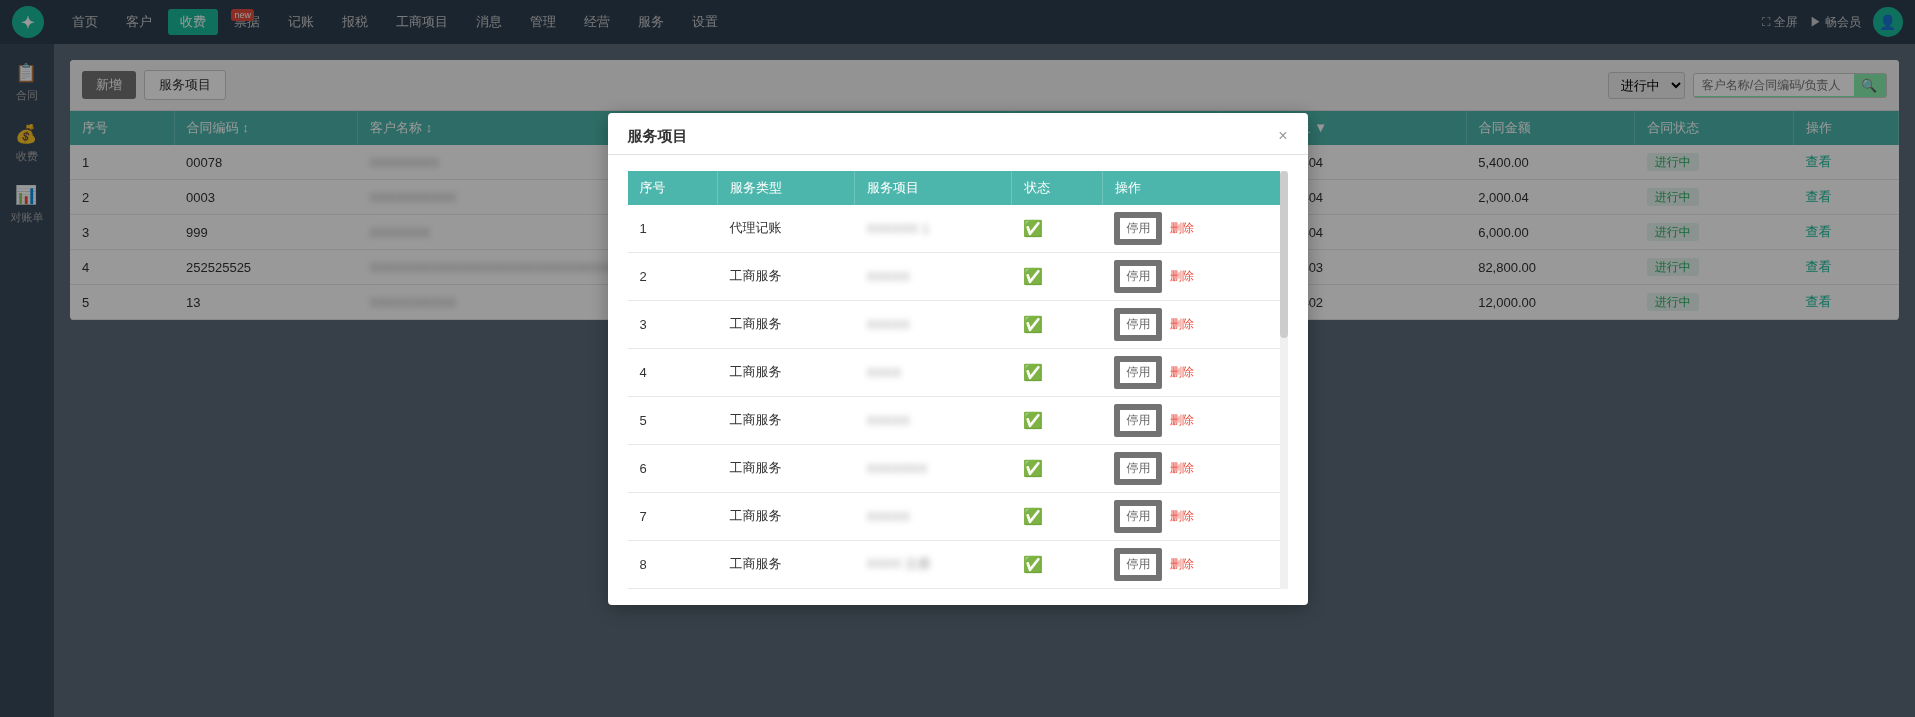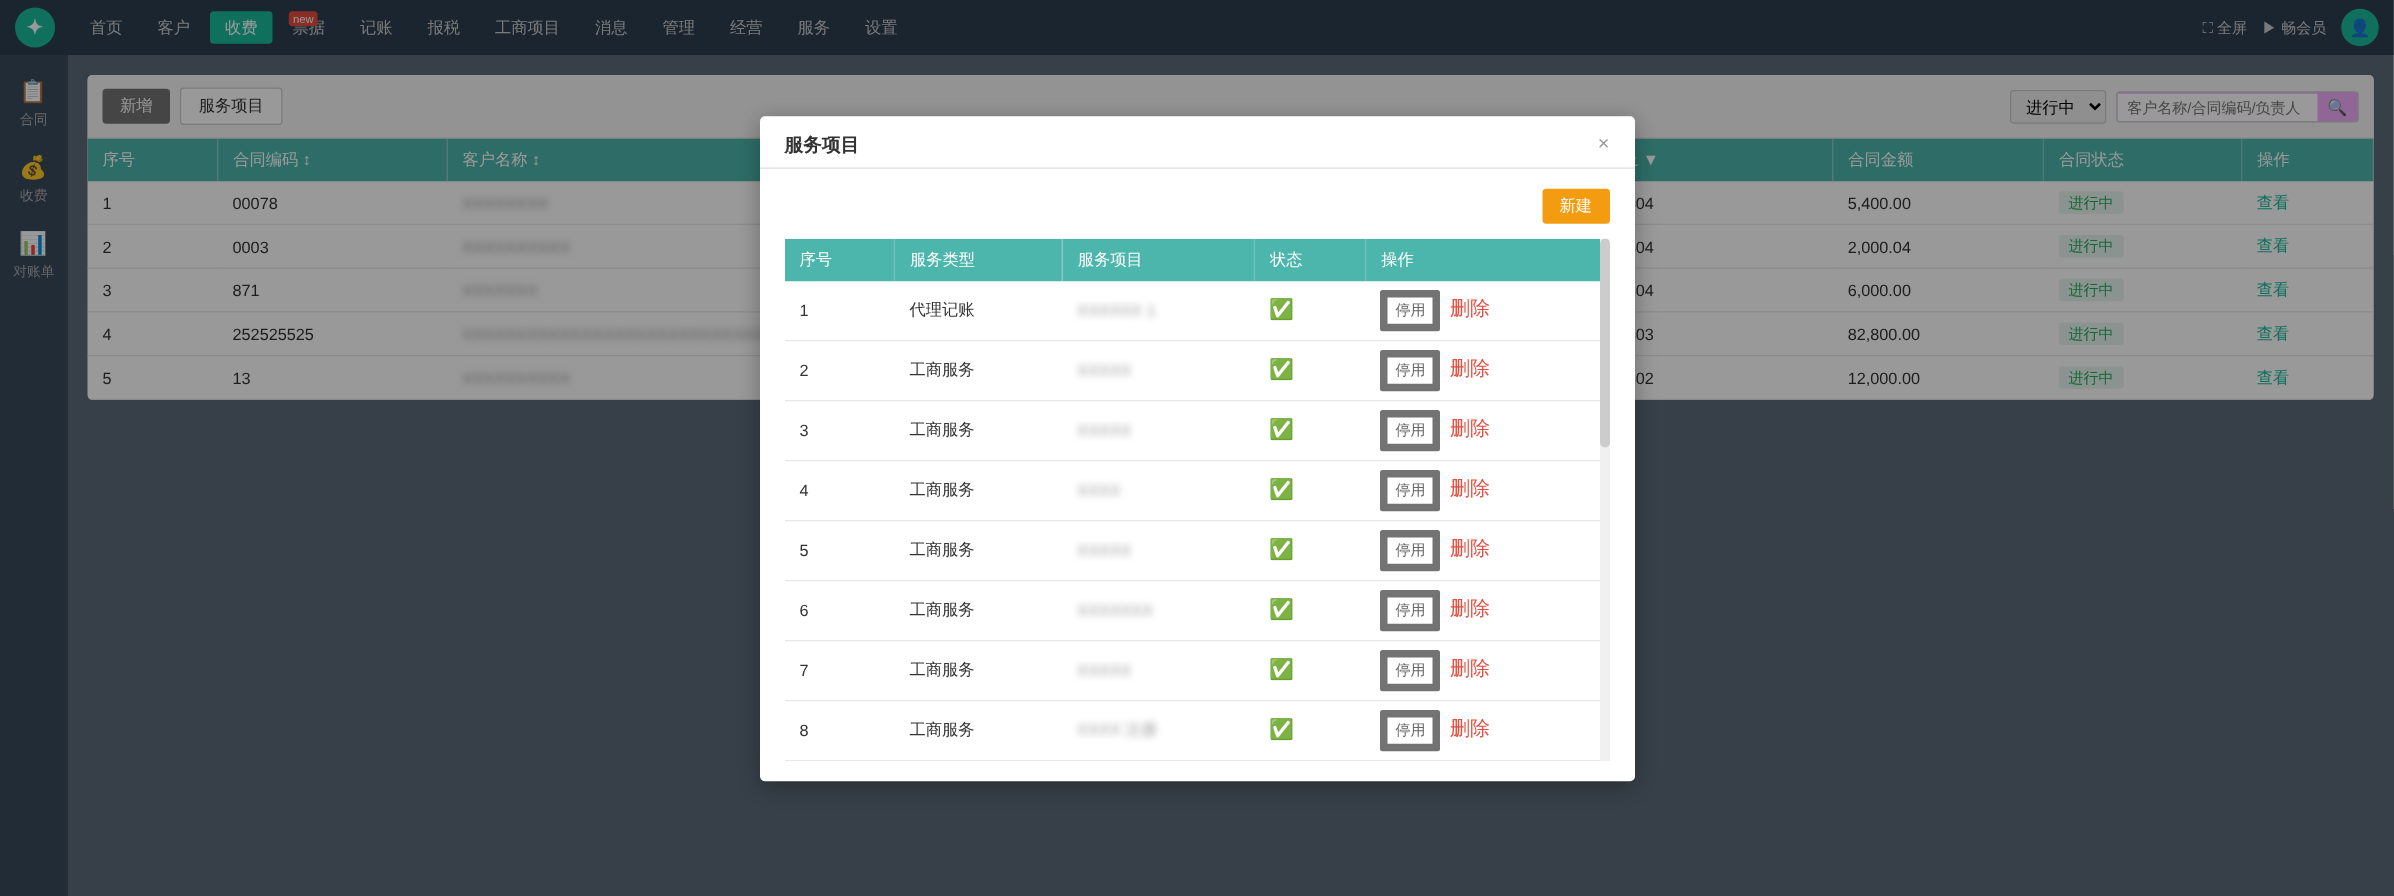--- a/index.html
+++ b/index.html
@@ -71,22 +71,22 @@
     }
     .btn-service {
       background: white; color: #333; border: 1px solid #ccc;
       padding: 5px 14px; border-radius: 3px; cursor: pointer; font-size: 13px;
     }
     .toolbar-right { margin-left: auto; display: flex; align-items: center; gap: 8px; }
     .status-select {
       border: 1px solid #ccc; padding: 4px 8px; border-radius: 3px; font-size: 13px;
     }
     .search-box {
-      display: flex; align-items: flex-end; border: 1px solid #ccc; border-radius: 3px;
-      overflow: hidden; background: #f0abfc;
+      display: flex; align-items: center; border: 1px solid #ccc; border-radius: 3px;
+      overflow: hidden; background: #86efac;
     }
     .search-box input {
       border: none; outline: none; padding: 4px 8px; font-size: 12px; width: 160px;
       color: #999;
     }
     .search-box .search-icon { padding: 4px 8px; color: #666; cursor: pointer; }
 
     
     .data-table { width: 100%; border-collapse: collapse; }
     .data-table thead tr { background: #4db6ac; color: white; }
@@ -137,21 +137,21 @@
     }
     .modal-table tbody tr { border-bottom: 1px solid #e8e8e8; }
     .modal-table tbody td { padding: 7px 12px; font-size: 13px; vertical-align: middle; }
     .check-icon { color: #27ae60; font-size: 16px; }
     .btn-stop {
       color: #666; cursor: pointer; font-size: 12px;
       border: 6px solid #737373; padding: 2px 6px; border-radius: 2px;
       background: white; margin-right: 4px;
     }
     .btn-delete {
-      color: #e74c3c; cursor: pointer; font-size: 16px;
+      color: #e74c3c; cursor: pointer; font-size: 12px;
       border: none; background: none;
     }
     .scrollbar-track {
       position: absolute; right: 0; top: 0; bottom: 0; width: 8px;
       background: #f0f0f0;
     }
     .scrollbar-thumb {
       background: #ccc; border-radius: 4px;
       position: absolute; right: 0; width: 8px; top: 0; height: 40%;
     }
@@ -248,21 +248,21 @@
     <td>0003</td>
     <td><span class="blurred">XXXXXXXXXX</span></td>
     <td>小规模记账</td>
     <td>202305-202404</td>
     <td>2,000.04</td>
     <td><span class="status-badge">进行中</span></td>
     <td><a class="action-link">查看</a></td>
   </tr>
           <tr>
     <td>3</td>
-    <td>871</td>
+    <td>999</td>
     <td><span class="blurred">XXXXXXX</span></td>
     <td>小规模记账</td>
     <td>202305-202404</td>
     <td>6,000.00</td>
     <td><span class="status-badge">进行中</span></td>
     <td><a class="action-link">查看</a></td>
   </tr>
           <tr>
     <td>4</td>
     <td>252525525</td>
@@ -288,23 +288,20 @@
   </div>
 </div>
 
 <div class="modal-overlay">
   <div class="modal">
     <div class="modal-header">
       <span class="modal-title">服务项目</span>
       <span class="modal-close">×</span>
     </div>
     <div class="modal-body">
-      <div class="modal-toolbar">
-        <button class="btn-new-modal">新建</button>
-      </div>
       <div style="position:relative; overflow:hidden;">
         <table class="modal-table">
           <thead>
             <tr>
               <th>序号</th>
               <th>服务类型</th>
               <th>服务项目</th>
               <th>状态</th>
               <th>操作</th>
             </tr>

